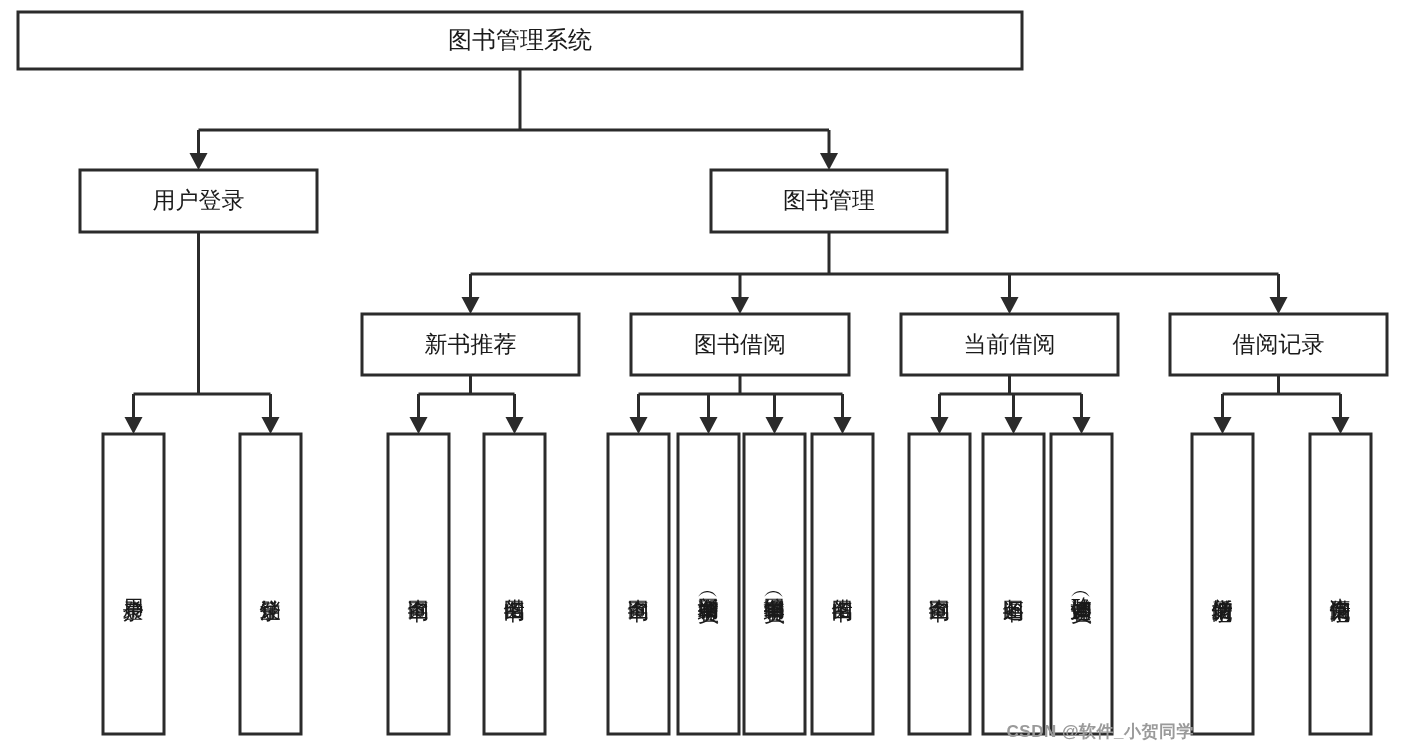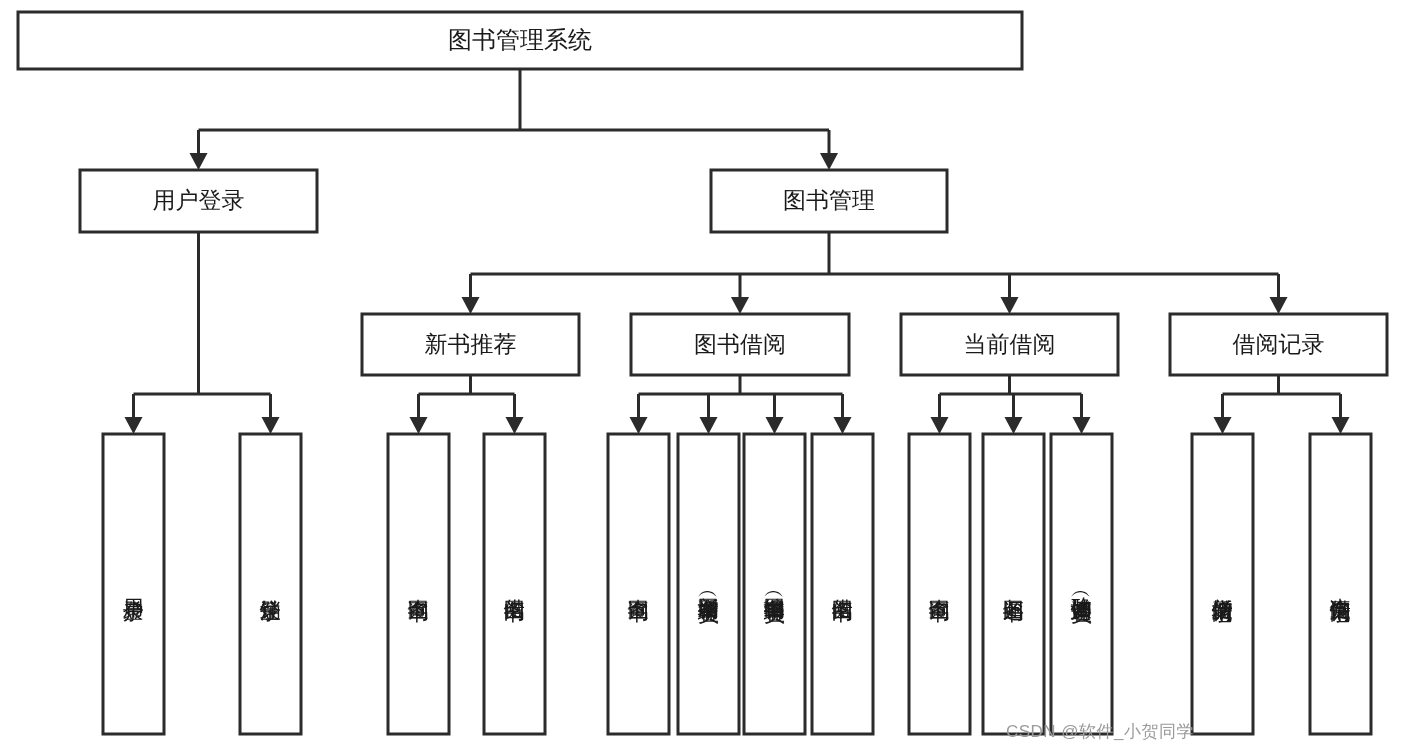--- a/index.html
+++ b/index.html
@@ -72,20 +72,21 @@
   .watermark {
     position: absolute;
     right: 8px;
     bottom: 4px;
     font-family: "Liberation Sans", "DejaVu Sans", sans-serif;
     font-size: 17px;
     color: #9a9a9a;
     letter-spacing: 0.5px;
     white-space: nowrap;
     pointer-events: none;
+    font-weight: bold;
   }
 </style>
 </head>
 <body>
 
 <div id="diagram-root">
   <svg class="diagram-canvas" viewBox="0 0 1405 747">
     <g id="edges-layer">
         <line x1="520" y1="69" x2="520" y2="130" class="connector"></line>
         <line x1="198.5" y1="130" x2="829" y2="130" class="connector"></line>

